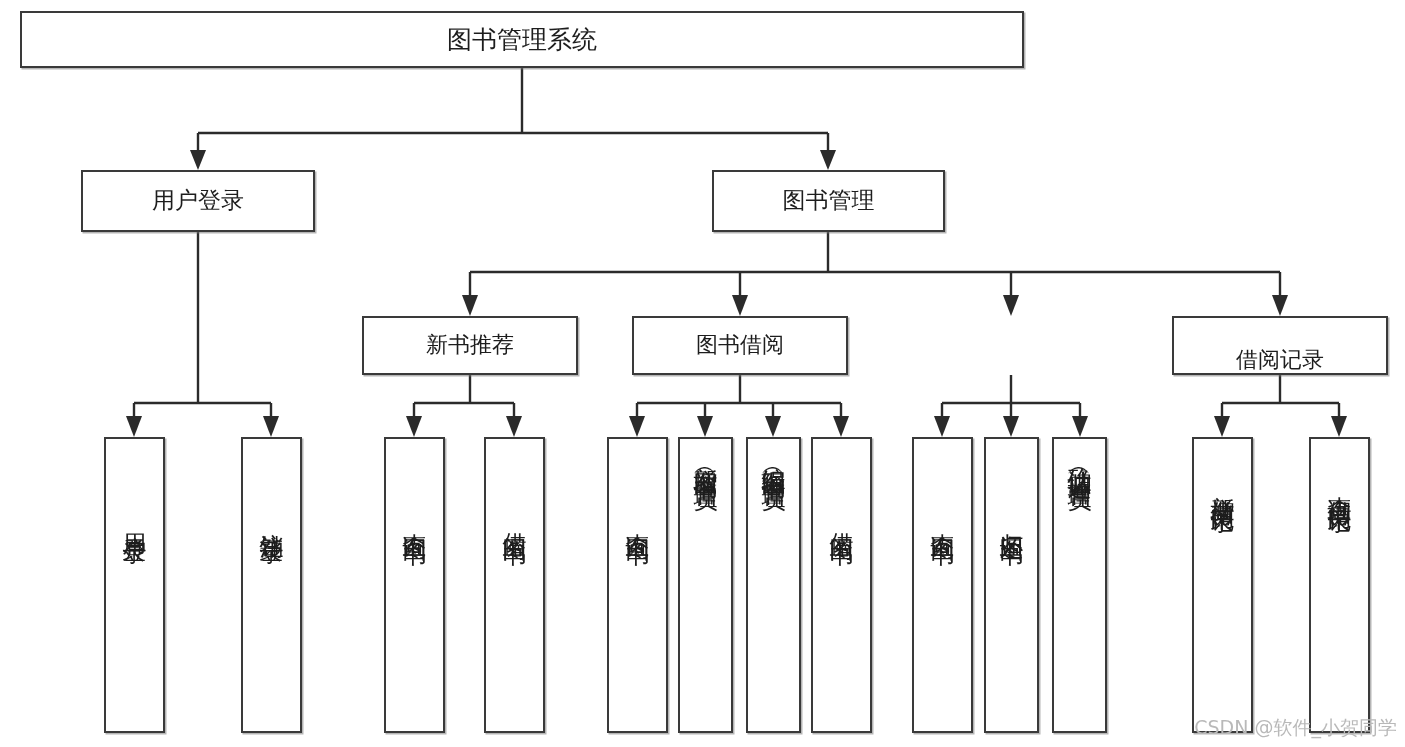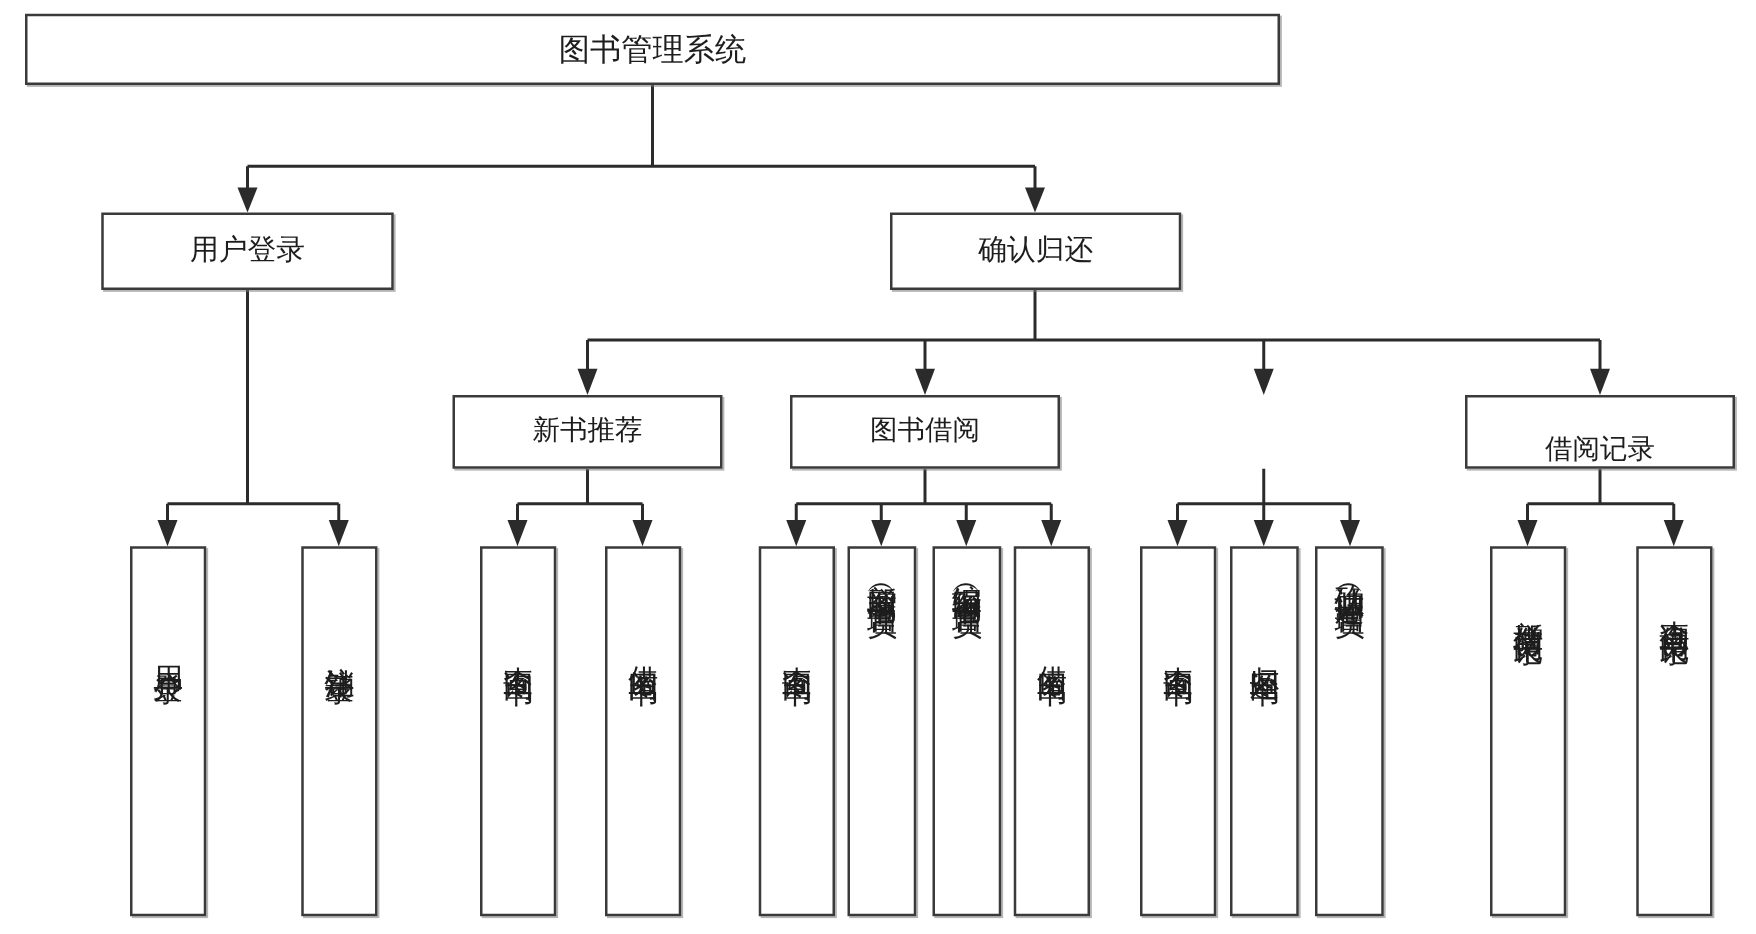--- a/index.html
+++ b/index.html
@@ -156,21 +156,21 @@
   </svg>
 
   <div class="node root" style="left:20px; top:11px; width:1004px; height:57px;">
     <span class="label">图书管理系统</span>
   </div>
 
   <div class="node lvl1" style="left:81px; top:170px; width:234px; height:62px;">
     <span class="label">用户登录</span>
   </div>
   <div class="node lvl1" style="left:712px; top:170px; width:233px; height:62px;">
-    <span class="label">确认归还</span>
+    <span class="label">图书管理</span>
   </div>
 
   <div class="node lvl2" style="left:362px; top:316px; width:216px; height:59px;">
     <span class="label">新书推荐</span>
   </div>
   <div class="node lvl2" style="left:632px; top:316px; width:216px; height:59px;">
     <span class="label">图书借阅</span>
   </div>
   <div class="node lvl2" style="left:1172px; top:316px; width:216px; height:59px;align-items:flex-end;">
     <span class="label">借阅记录</span>
@@ -213,14 +213,15 @@
     <span class="label">确认归还（管理员）</span>
   </div>
 
   <div class="node leaf" style="left:1192px; top:437px; width:61px; height:296px; padding-top:38px;">
     <span class="label">新增借阅记录</span>
   </div>
   <div class="node leaf" style="left:1309px; top:437px; width:61px; height:296px; padding-top:38px;">
     <span class="label">查询借阅记录</span>
   </div>
 
+  <div id="watermark">CSDN @软件_小贺同学</div>
 
 </div>
 
 </body></html>

